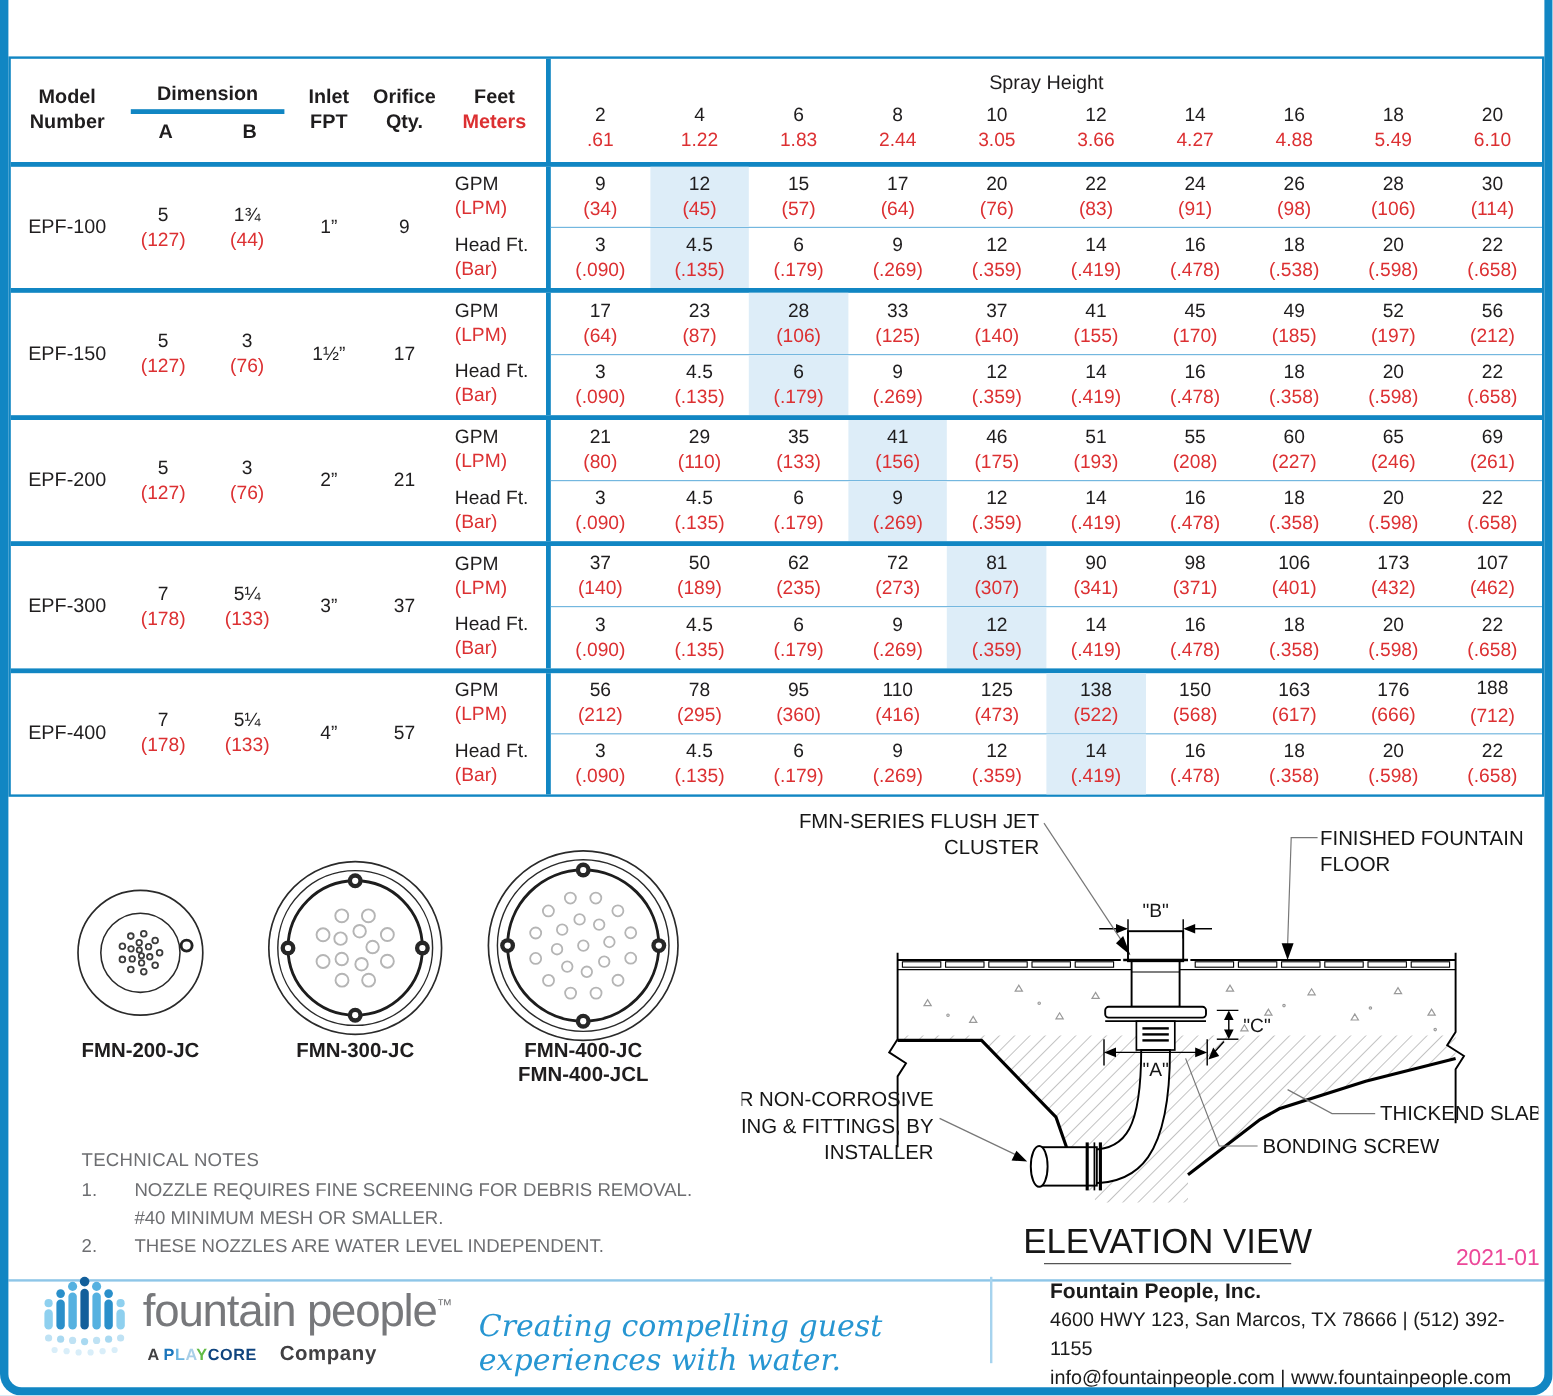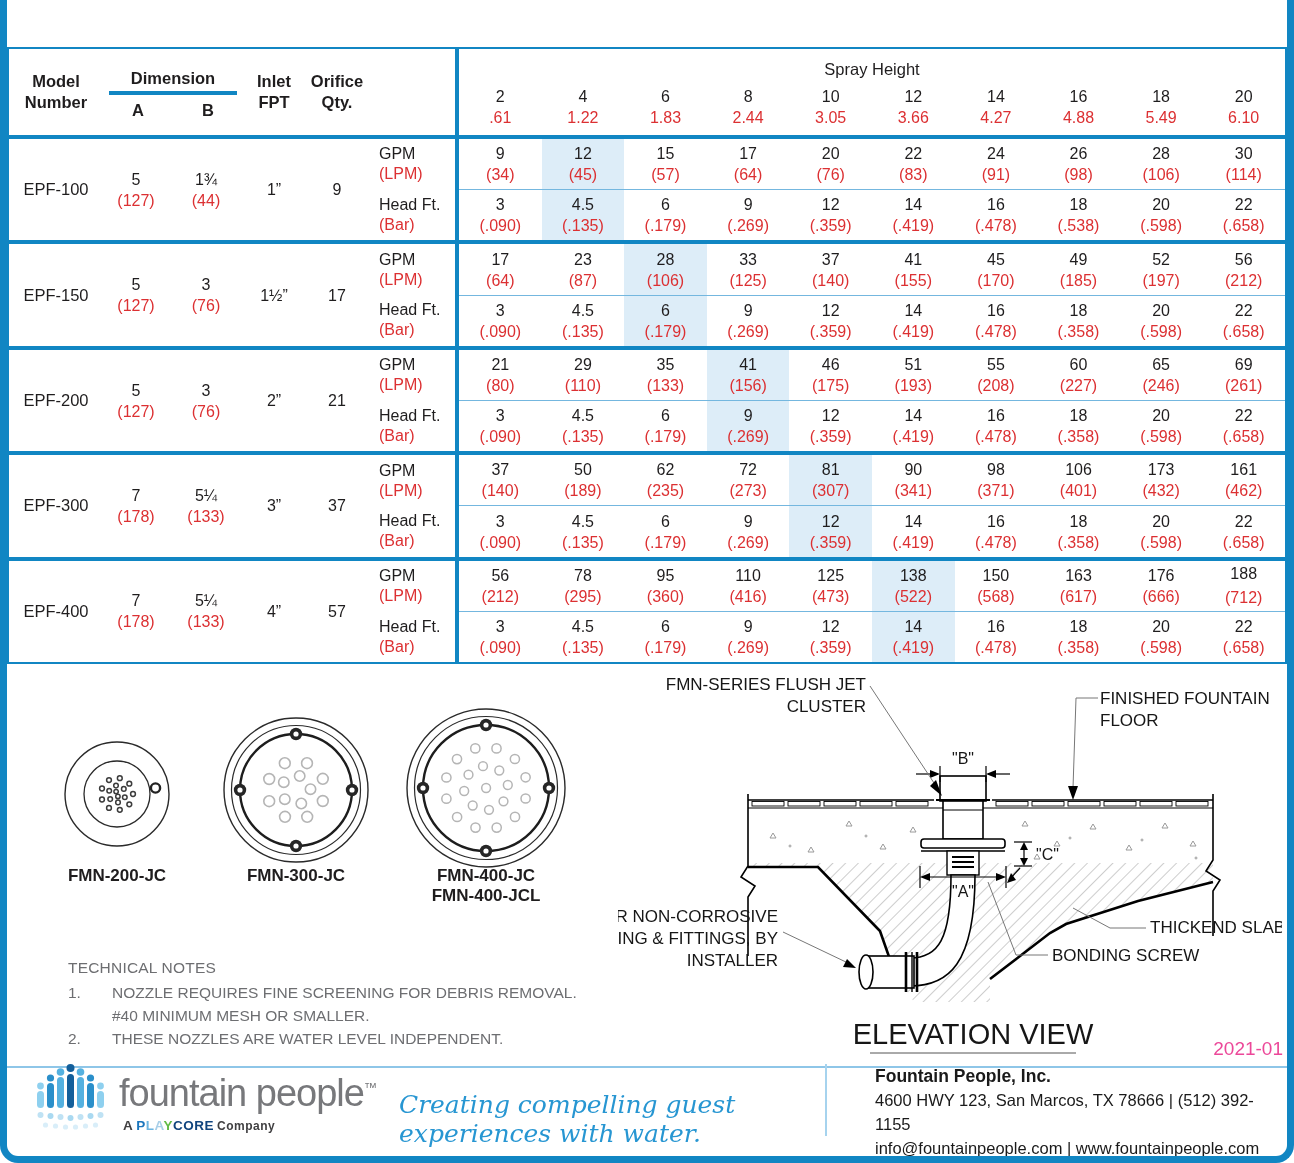--- a/index.html
+++ b/index.html
@@ -61,21 +61,21 @@
   
   .footline{position:absolute;left:7px;top:1066px;width:1280px;height:2px;background:#8ec6e8}
   .footer{position:absolute;left:7px;top:1056px;width:1280px;height:88px}
   .logo{position:absolute;left:26px;top:6px}
   .brand{position:absolute;left:112px;top:16px;color:#77787b;font-size:38px;letter-spacing:-1px}
   .brand sup{font-size:13px;color:#77787b}
   .playcore{position:absolute;left:116px;top:62px;font-size:13.5px;font-weight:bold;letter-spacing:.5px}
   .playcore .pc-a{color:#414042;margin-right:3px}
   .playcore .p1{color:#1a75bc}.playcore .p2{color:#6cb5e1}.playcore .p3{color:#a8cfe8}
   .playcore .p4{color:#62bb46}.playcore .p5{color:#10447e}
-  .playcore .co{color:#414042;font-size:12px;margin-left:3px}
+  .playcore .co{color:#414042;font-size:17px;margin-left:19px}
   .tagline{position:absolute;left:392px;top:34px;width:420px;color:#2796d2;
            font-family:"DejaVu Serif",serif;font-style:italic;font-size:25px}
   .fdivider{position:absolute;left:818px;top:8px;width:2px;height:72px;background:#a6d3ee}
   .coinfo{position:absolute;left:868px;top:8px;font-size:16.5px;line-height:24px;color:#1a1a1a}
   .coinfo .co-name{font-weight:bold;font-size:17.5px}
 </style>
 </head>
 <body>
 
 <div class="page">
@@ -96,20 +96,24 @@
           </div>
         </div>
         <div class="hcell">
           <span>Inlet</span>
           <span>FPT</span>
         </div>
         <div class="hcell">
           <span>Orifice</span>
           <span>Qty.</span>
         </div>
+        <div class="hcell">
+          <span>Feet</span>
+          <span class="red">Meters</span>
+        </div>
       </div>
       <div class="t-right">
         <div class="h-spray">Spray Height</div>
         <div class="h-cols" id="spray-cols">
             <div class="h-col">
               <span>2</span>
               <span class="red">.61</span>
             </div>
             <div class="h-col">
               <span>4</span>
@@ -564,21 +568,21 @@
               </div>
               <div class="v-cell">
                 <span>106</span>
                 <span class="red">(401)</span>
               </div>
               <div class="v-cell">
                 <span>173</span>
                 <span class="red">(432)</span>
               </div>
               <div class="v-cell">
-                <span>161</span>
+                <span>107</span>
                 <span class="red">(462)</span>
               </div>
             </div>
             <div class="r-row bottom">
               <div class="v-cell">
                 <span>3</span>
                 <span class="red">(.090)</span>
               </div>
               <div class="v-cell">
                 <span>4.5</span>

